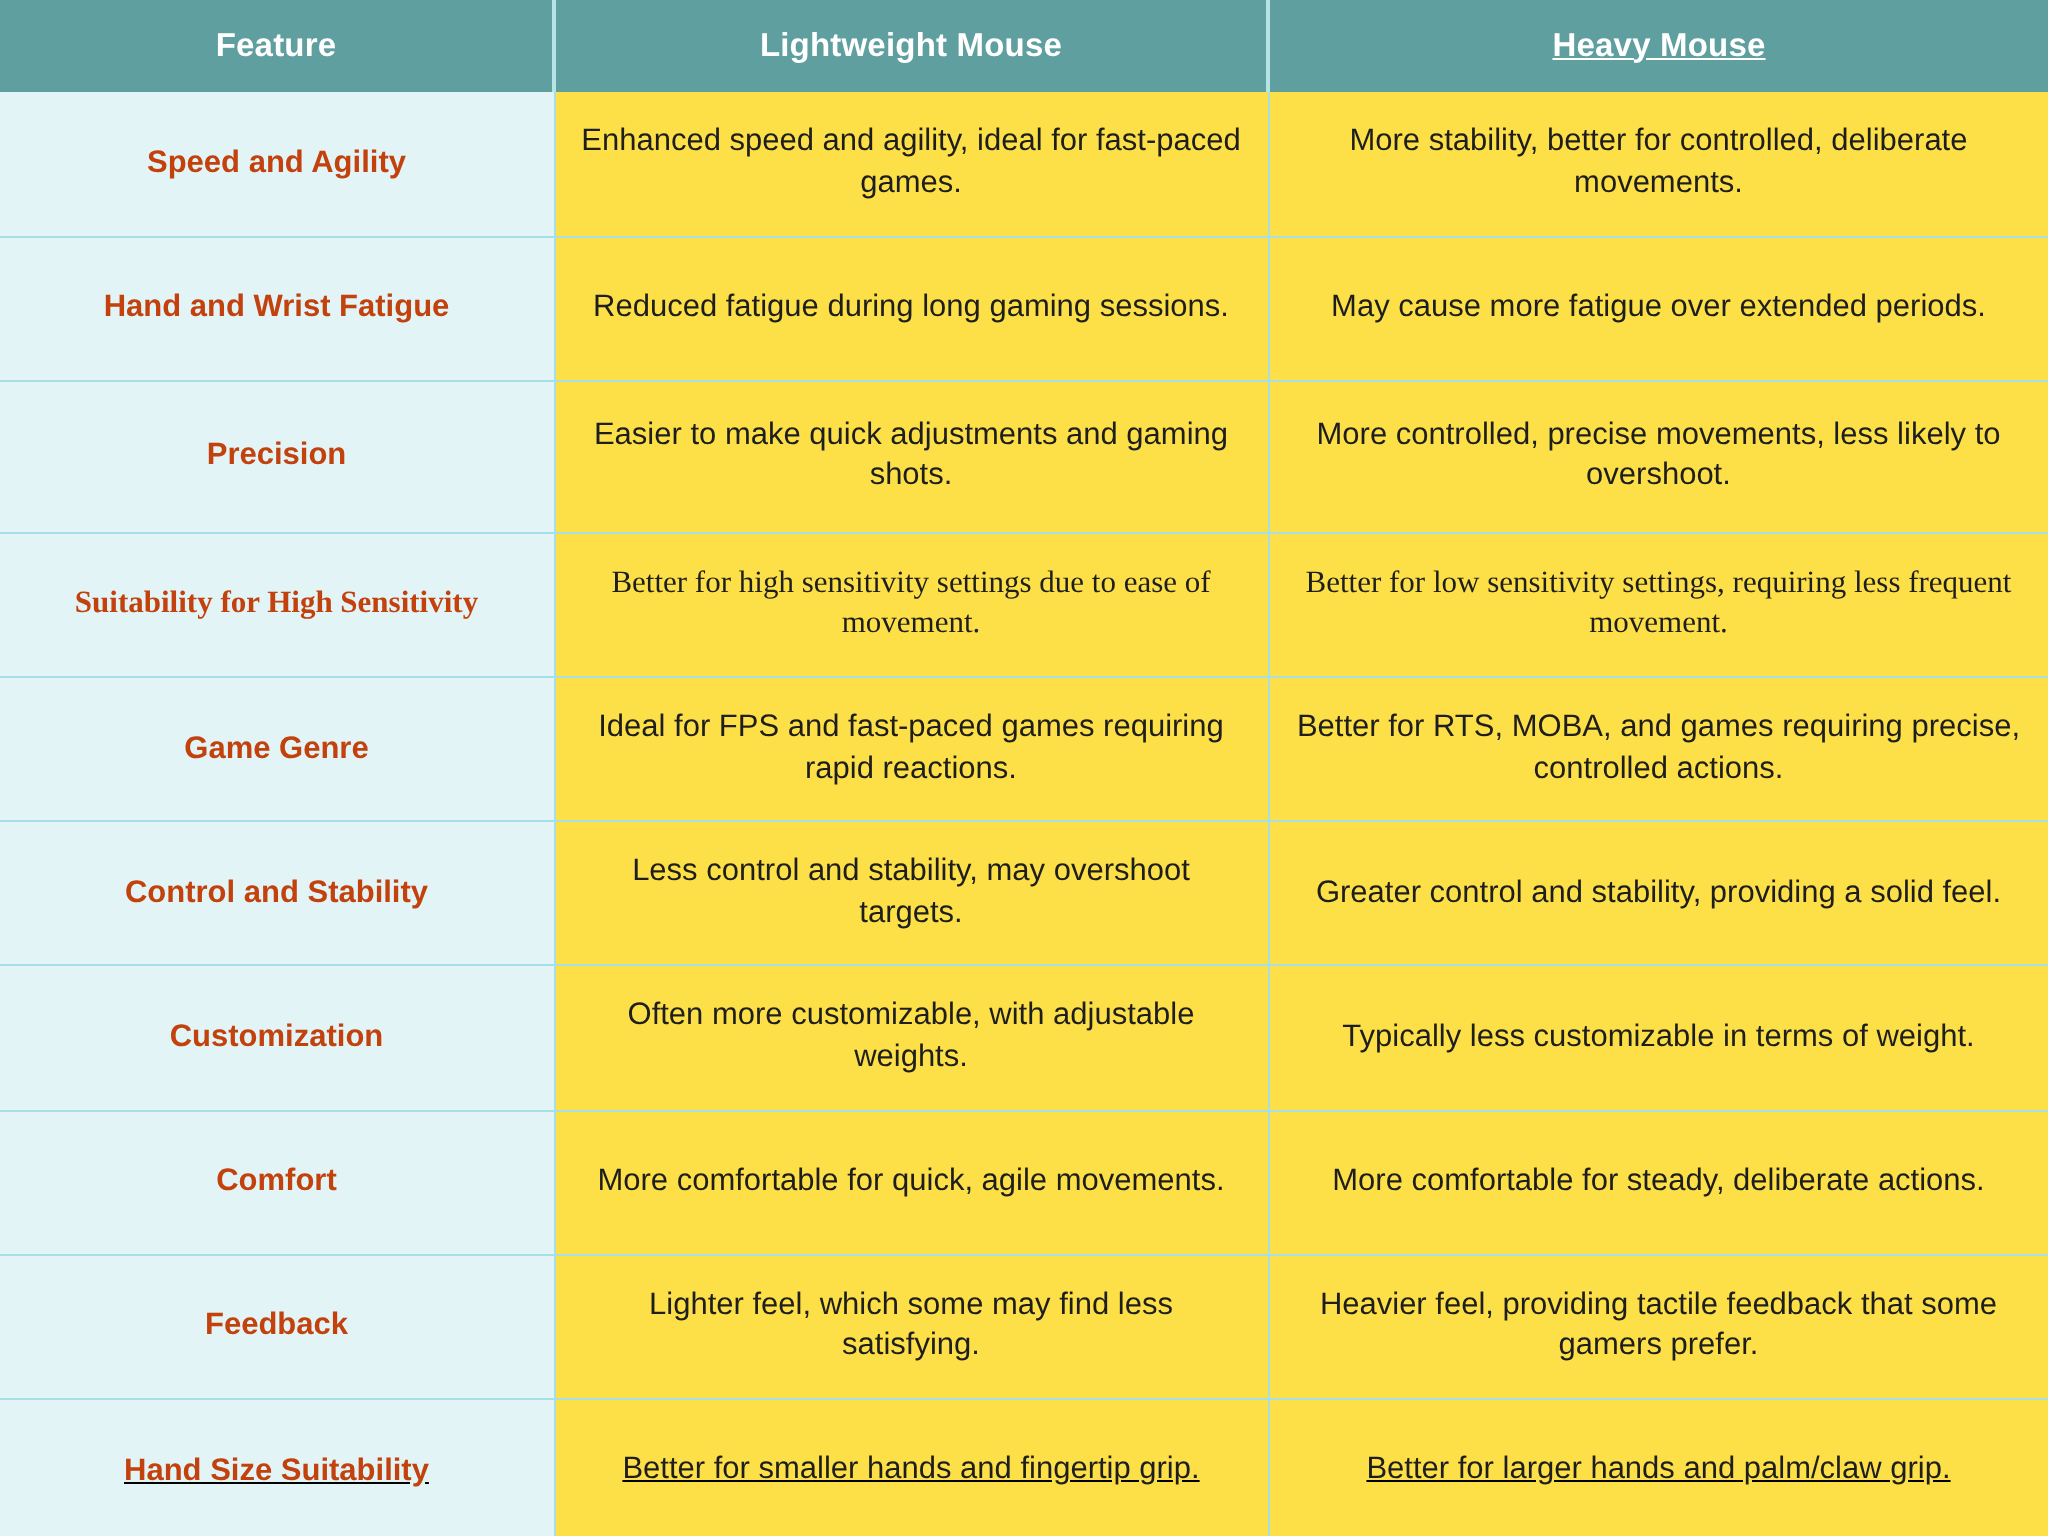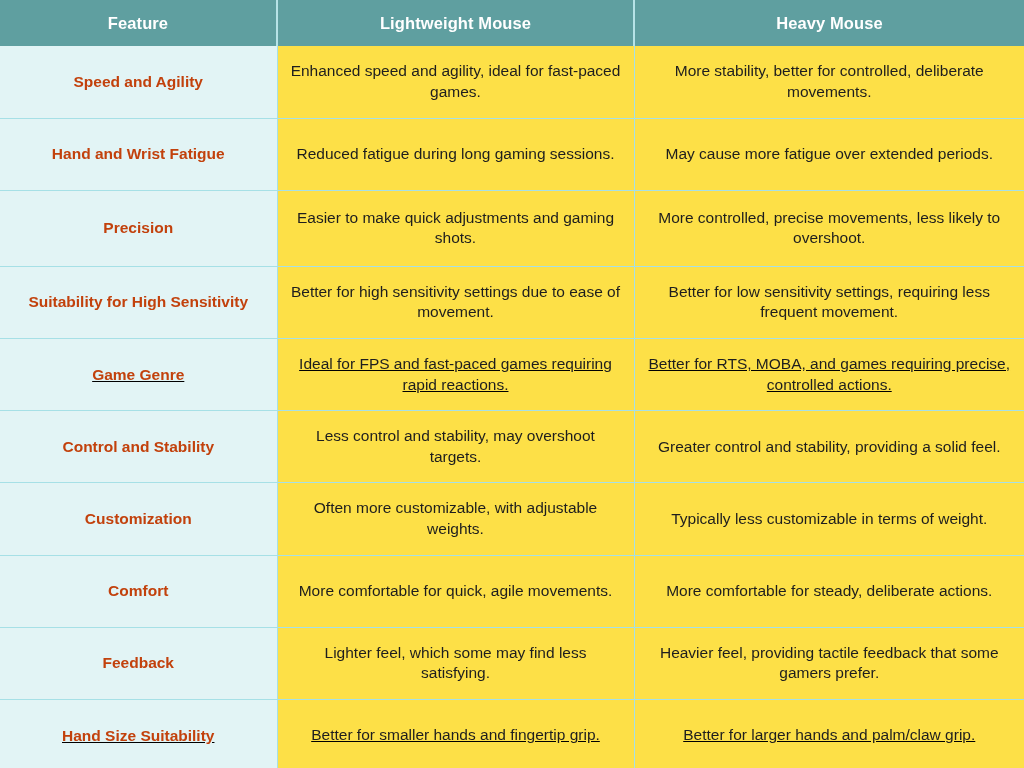--- a/index.html
+++ b/index.html
@@ -46,21 +46,21 @@
     font-weight: bold;
     height: 46px;
     padding: 0 10px;
     text-align: center;
     vertical-align: middle;
     border-right: 2px solid #b7e3e7;
     border-bottom: none;
     box-sizing: border-box;
     letter-spacing: .1px;
   }
-  thead th.last-head { border-right: none; }
+  thead th.last-head { border-right: none; text-decoration: underline; }
 
   tbody td {
     border-top: 1px solid #a6e0e6;
     border-right: 1px solid #a6e0e6;
     padding: 6px 12px;
     vertical-align: middle;
     text-align: center;
     box-sizing: border-box;
     background: #fde047;
   }
@@ -116,26 +116,26 @@
       <tr style="height: 72.2px;">
         <td class="feature-cell">Hand and Wrist Fatigue</td>
         <td class="desc-cell">Reduced fatigue during long gaming sessions.</td>
         <td class="desc-cell last-cell">May cause more fatigue over extended periods.</td>
       </tr>
       <tr style="height: 76px;">
         <td class="feature-cell">Precision</td>
         <td class="desc-cell">Easier to make quick adjustments and gaming shots.</td>
         <td class="desc-cell last-cell">More controlled, precise movements, less likely to overshoot.</td>
       </tr>
-      <tr style="height: 72.2px;">
+      <tr style="height: 72.2px; font-family: Liberation Serif, serif;">
         <td class="feature-cell">Suitability for High Sensitivity</td>
         <td class="desc-cell">Better for high sensitivity settings due to ease of movement.</td>
         <td class="desc-cell last-cell">Better for low sensitivity settings, requiring less frequent movement.</td>
       </tr>
-      <tr style="height: 72.2px; text-decoration: underline;">
+      <tr style="height: 72.2px;">
         <td class="feature-cell">Game Genre</td>
         <td class="desc-cell">Ideal for FPS and fast-paced games requiring rapid reactions.</td>
         <td class="desc-cell last-cell">Better for RTS, MOBA, and games requiring precise, controlled actions.</td>
       </tr>
       <tr style="height: 72.2px;">
         <td class="feature-cell">Control and Stability</td>
         <td class="desc-cell">Less control and stability, may overshoot targets.</td>
         <td class="desc-cell last-cell">Greater control and stability, providing a solid feel.</td>
       </tr>
       <tr style="height: 72.2px; margin-left: 37px;">

